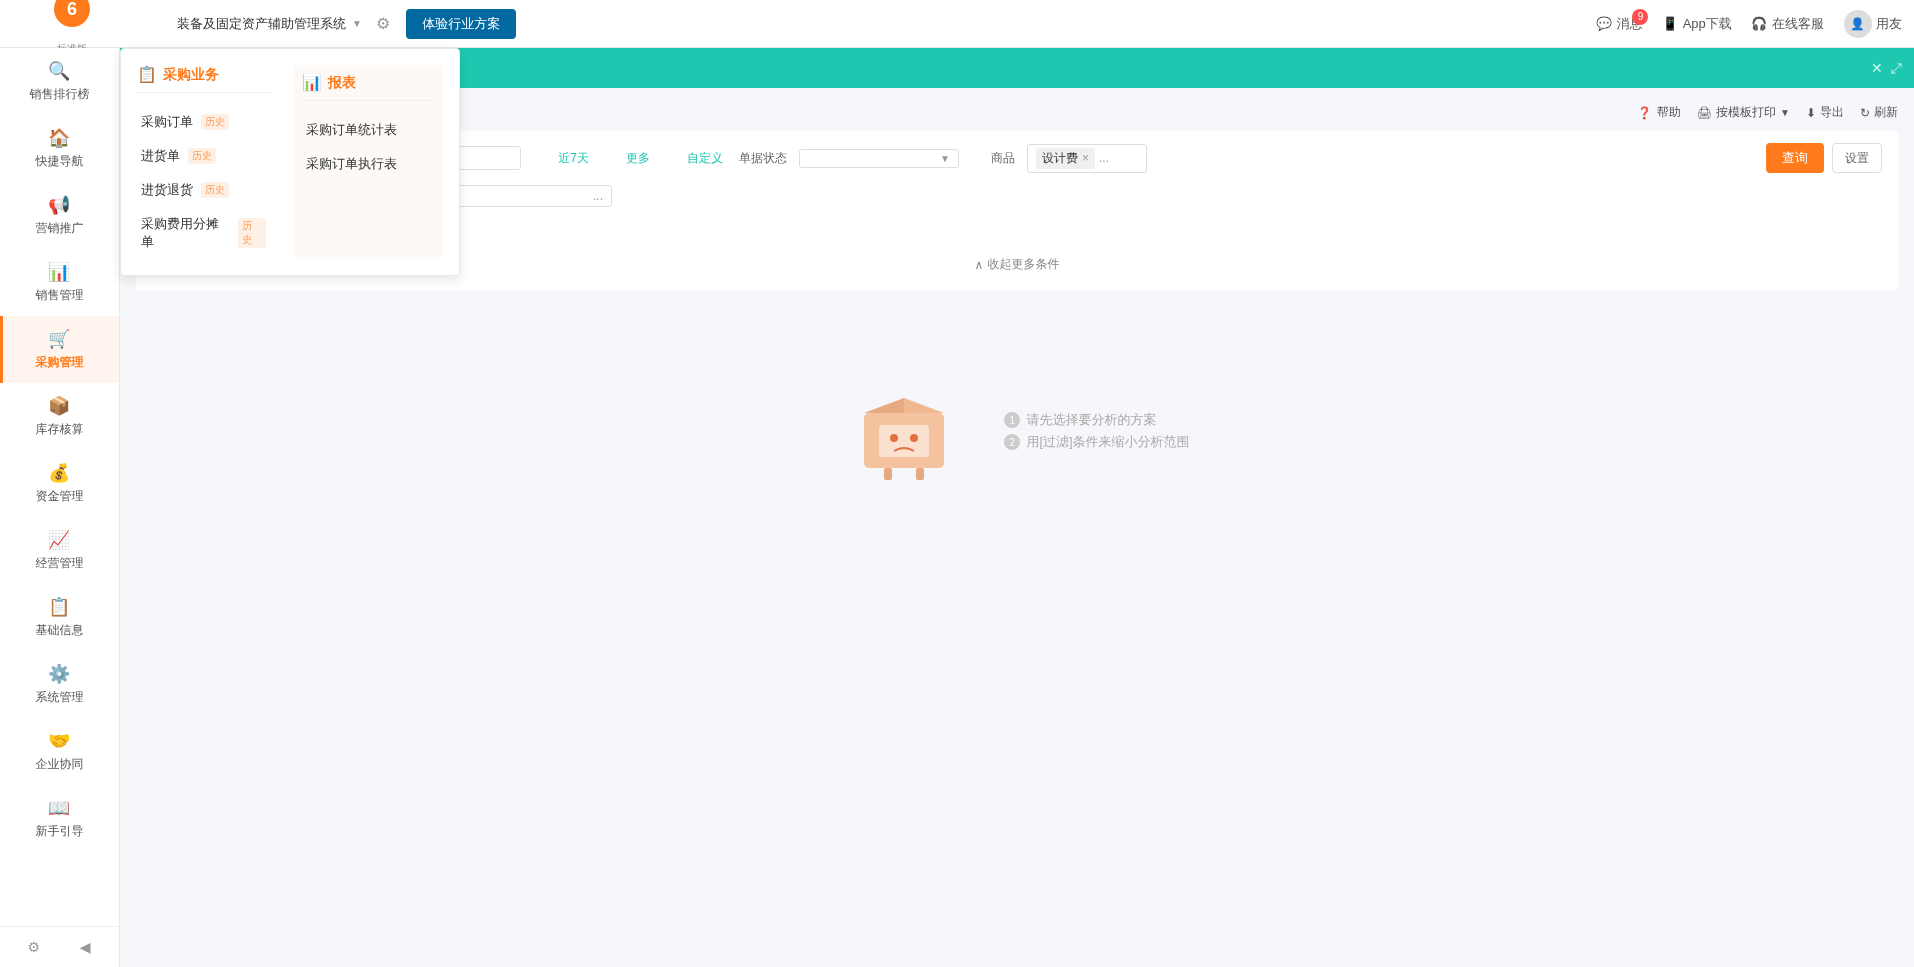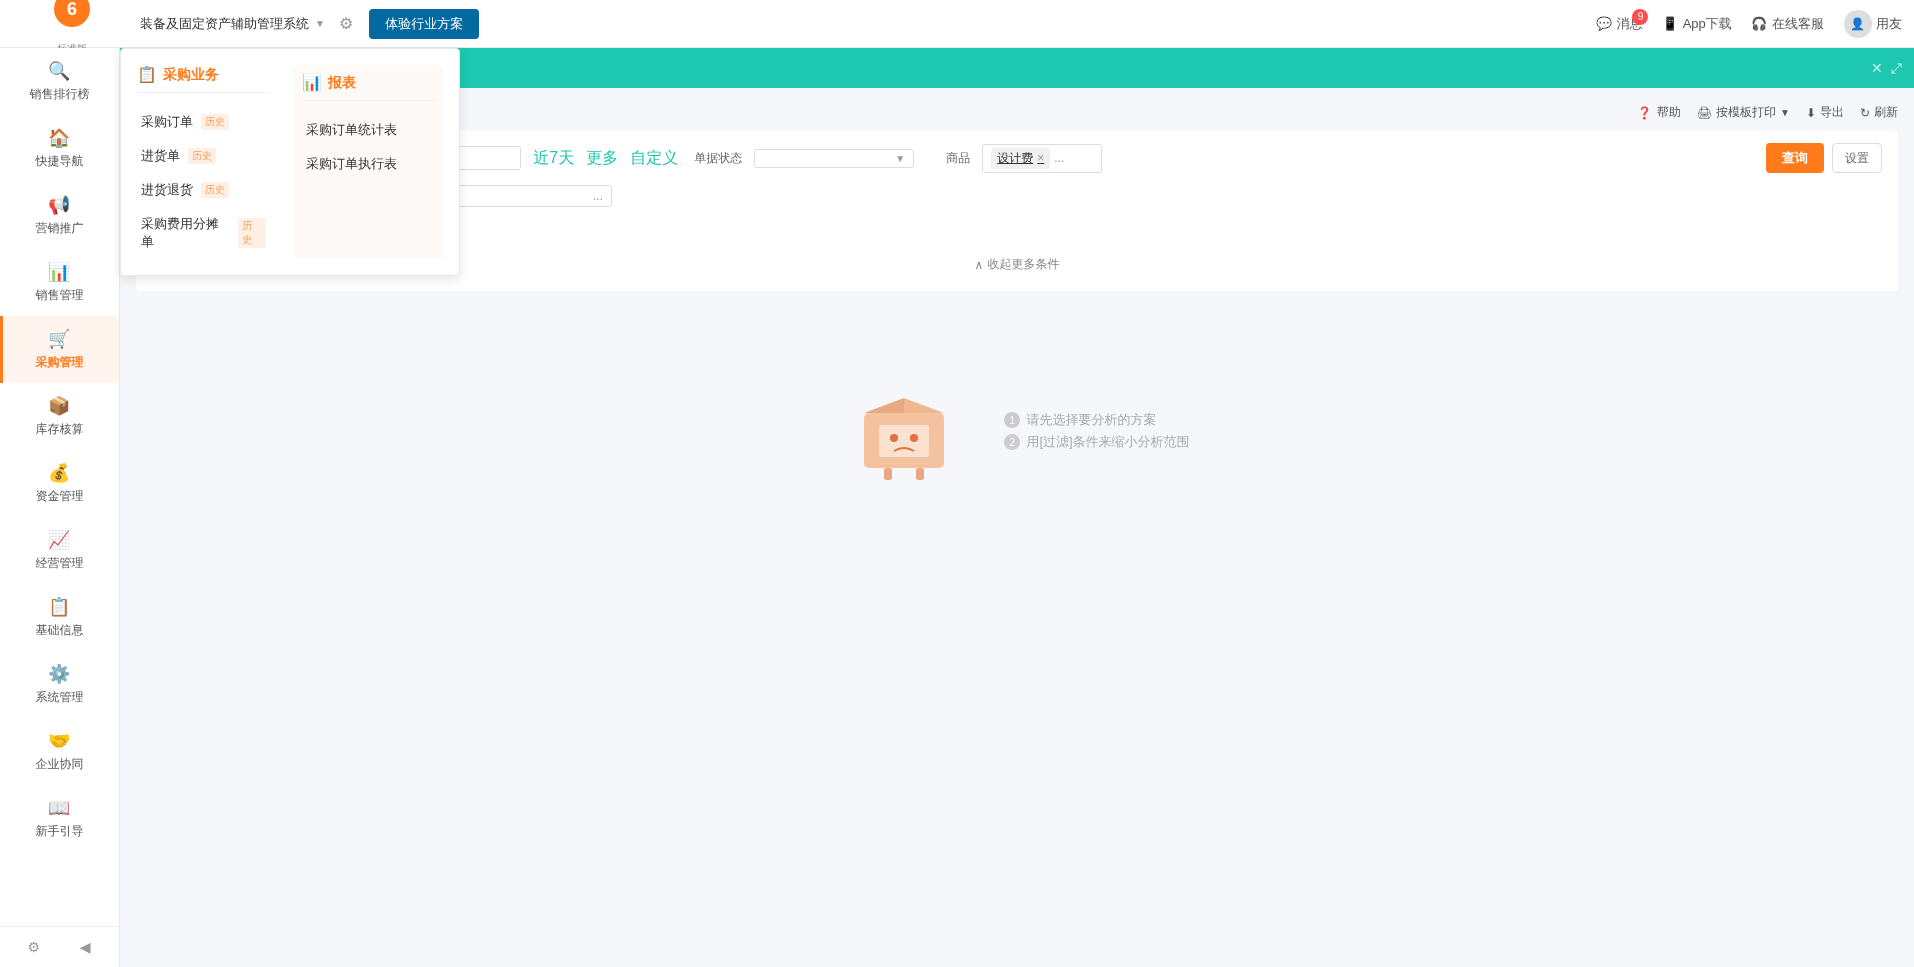--- a/index.html
+++ b/index.html
@@ -26,21 +26,21 @@
     .logo-icon {
       width: 36px; height: 36px;
       background: #ff7a1a;
       border-radius: 50%;
       display: flex; align-items: center; justify-content: center;
       color: #fff; font-size: 18px; font-weight: bold;
     }
     .logo-text { font-size: 10px; color: #888; margin-top: 15px; }
     .topbar-system-name {
       font-size: 13px; color: #333;
-      display: flex; align-items: center; gap: 6px;
+      display: flex; align-items: center; gap: 6px; margin-left: 37px;
     }
     .topbar-system-name .arrow { color: #999; font-size: 10px; cursor: pointer; }
     .topbar-gear { color: #999; font-size: 16px; margin-left: 8px; cursor: pointer; }
     .topbar-industry-btn {
       background: #0369a1; color: #fff; border: none;
       padding: 6px 16px; border-radius: 4px; font-size: 13px; cursor: pointer;
       margin-left: 16px;
     }
     .topbar-right {
       margin-left: auto; display: flex; align-items: center; gap: 20px;
@@ -138,28 +138,28 @@
     }
     .filter-row:last-child { margin-bottom: 0; }
     .filter-label { font-size: 12px; color: #666; white-space: nowrap; }
     .filter-input {
       border: 1px solid #ddd; border-radius: 3px; padding: 4px 8px;
       font-size: 12px; color: #333; background: #fff; outline: none;
       min-width: 160px;
     }
     .filter-tag {
       background: #f0f0f0; border-radius: 3px; padding: 2px 6px;
-      font-size: 12px; color: #333; display: flex; align-items: center; gap: 4px; text-decoration: underline;
+      font-size: 12px; color: #333; display: flex; align-items: center; gap: 4px;
     }
     .filter-tag-close { cursor: pointer; color: #999; }
     .filter-dots { color: #999; font-size: 12px; cursor: pointer; }
     .filter-actions { margin-left: auto; display: flex; gap: 8px; }
     .btn-query {
       background: #ff7a1a; color: #fff; border: none;
-      padding: 6px 16px; border-radius: 4px; font-size: 13px; cursor: pointer; font-weight: bold;
+      padding: 6px 16px; border-radius: 4px; font-size: 13px; cursor: pointer;
     }
     .btn-set {
       background: #fff; color: #666; border: 1px solid #ddd;
       padding: 5px 12px; border-radius: 4px; font-size: 12px; cursor: pointer;
     }
     .collapse-btn {
       display: flex; align-items: center; justify-content: center;
       gap: 4px; font-size: 12px; color: #888; cursor: pointer;
       padding: 6px 0;
     }
@@ -220,21 +220,21 @@
     }
 
     
     .sidebar-active-bar {
       position: absolute; left: 0; top: 0; bottom: 0;
       width: 3px; background: #ff7a1a;
     }
 
     
     .date-range { display: flex; align-items: center; gap: 4px; }
-    .date-quick { font-size: 16px; color: #1ec8b0; cursor: pointer; }
+    .date-quick { font-size: 12px; color: #1ec8b0; cursor: pointer; margin-left: 25px; }
   </style>
 </head>
 <body>
 
 <div class="topbar">
   <div class="topbar-logo">
     <div class="logo-icon">
       <span>6</span>
     </div>
     <div class="logo-text">标准版</div>

